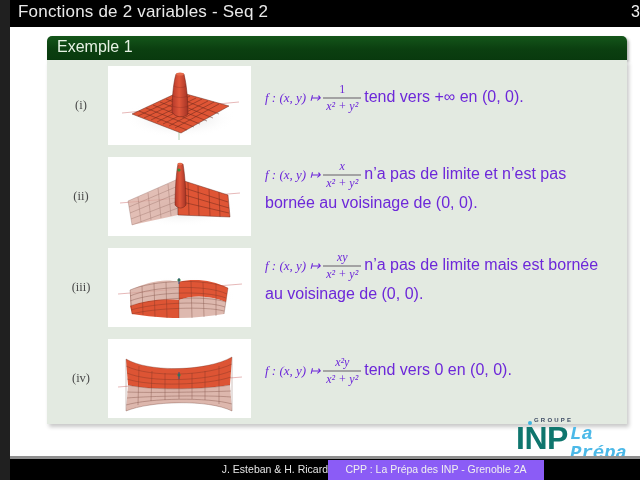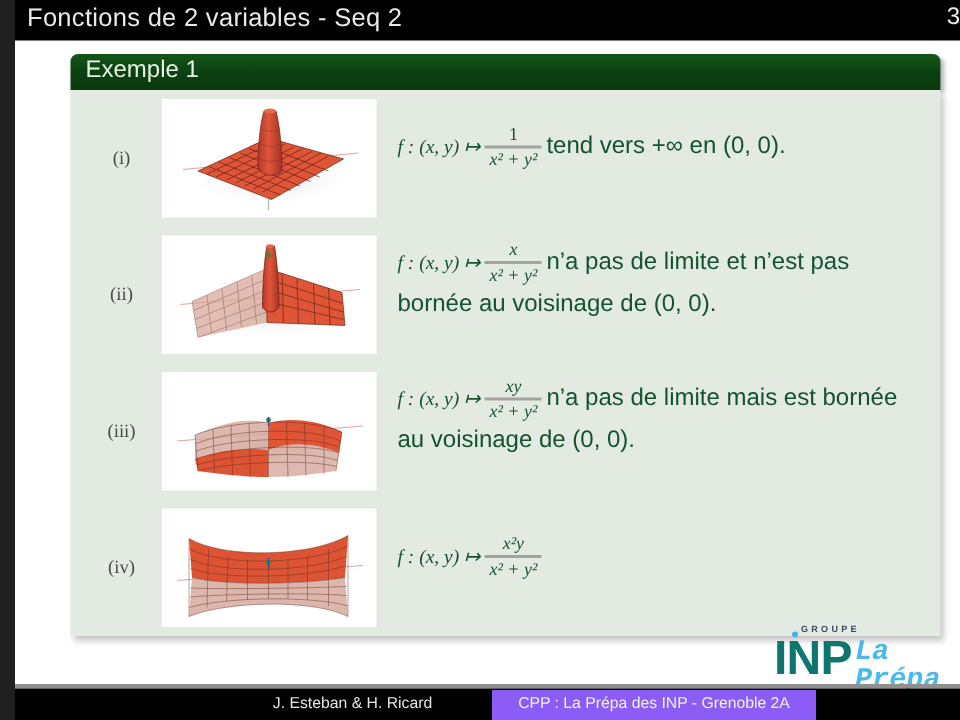--- a/index.html
+++ b/index.html
@@ -95,21 +95,21 @@
     width: 143px;
     height: 79px;
     background: #ffffff;
   }
   .formula {
     position: absolute;
     left: 218px;
     width: 352px;
     font-family: "Liberation Serif", serif;
     font-size: 13px;
-    color: #14532d;
+    color: #6d28d9;
     line-height: 1.55;
   }
 
   
   .mi { font-style: italic; }
   .frac {
     display: inline-block;
     vertical-align: middle;
     text-align: center;
     margin: 0 3px;
@@ -192,21 +192,21 @@
     background: #8f8f8f;
   }
   #footer-authors {
     position: absolute;
     left: 132px; top: 1px;
     width: 186px;
     height: 20px;
     background: #000000;
     color: #e4e4e4;
     font-size: 10.5px;
-    text-align: center;
+    text-align: right;
     line-height: 19px;
   }
   #footer-course {
     position: absolute;
     left: 318px; top: 1px;
     width: 216px;
     height: 32px;
     background: #8b5cf6;
     color: #f0f0f0;
     font-size: 10.5px;
@@ -404,21 +404,21 @@
                 <path d="M84,34 L84,60"></path>
               <path d="M97,32 L97,61"></path>
                 <path d="M111,27 L111,65"></path>
                 <path d="M124,18 L124,72"></path>
             </g>
             <circle cx="71" cy="36" r="1.6" fill="#3a8a3a"></circle>
             <line x1="71" y1="33" x2="71" y2="40" stroke="#2e4f8f" stroke-width="0.9"></line>
           </svg>
         </div>
         <div class="formula" style="top:24px;">
-          <span class="mi">f : (x, y) ↦</span><span class="frac"><span class="num mi">x²y</span><span class="den mi">x² + y²</span></span>
+          <span class="mi">f : (x, y) ↦</span><span class="frac"><span class="num mi">x²y</span><span class="den mi">x² + y²</span></span><span class="txt">tend vers 0 en (0, 0).</span>
         </div>
       </div>
 
     </div>
   </div>
 
   <div id="logo">
     <div id="logo-groupe">GROUPE</div>
     <div id="logo-dot"></div>
     <div id="logo-inp">INP</div>

